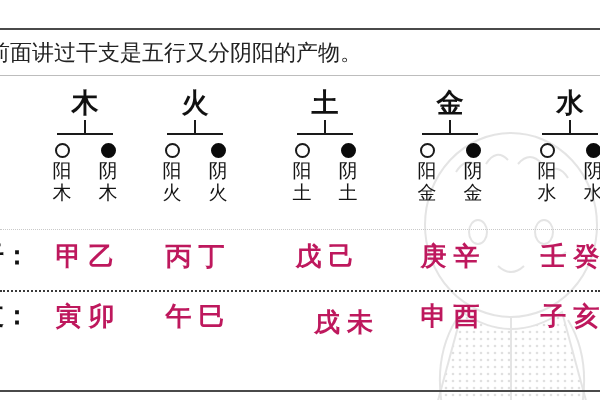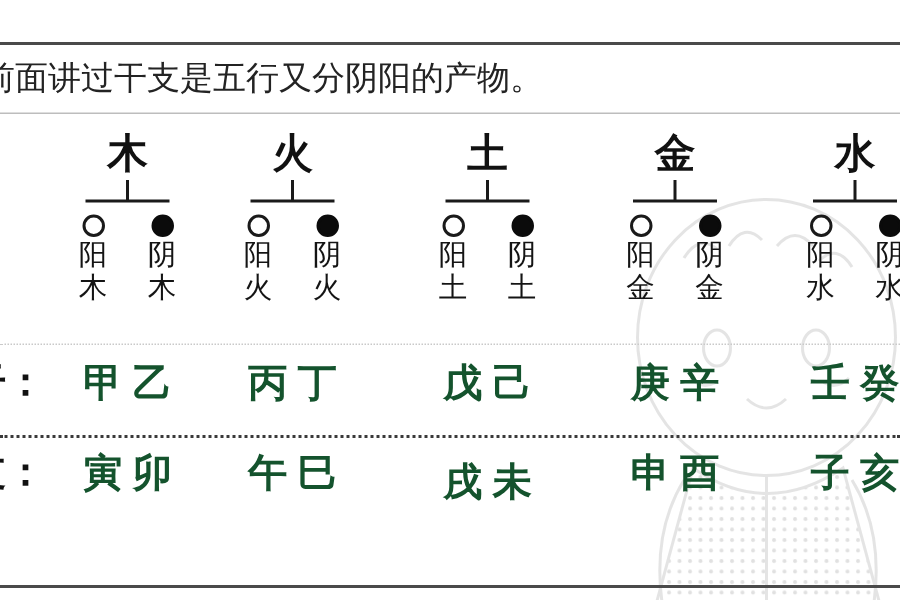--- a/index.html
+++ b/index.html
@@ -207,28 +207,29 @@
   .branches-cells { top: 300px; }
 
   .cell {
     position: absolute;
     top: 0;
     width: 110px;
     text-align: center;
     font-size: 26px;
     line-height: 32px;
     font-weight: bold;
-    color: #14532d;
+    color: #be185d;
     font-family: "DejaVu Serif", "Liberation Serif", serif;
     letter-spacing: 7px;
     text-indent: 7px;
   }
   .cell .second-row {
     display: block;
     margin-top: 6px;
+    text-align: right;
   }
 </style>
 </head>
 <body>
 
 <div id="page">
 
   <div class="watermark">
     <svg viewBox="0 0 210 290" width="210" height="290" xmlns="http://www.w3.org/2000/svg">
       <defs>

